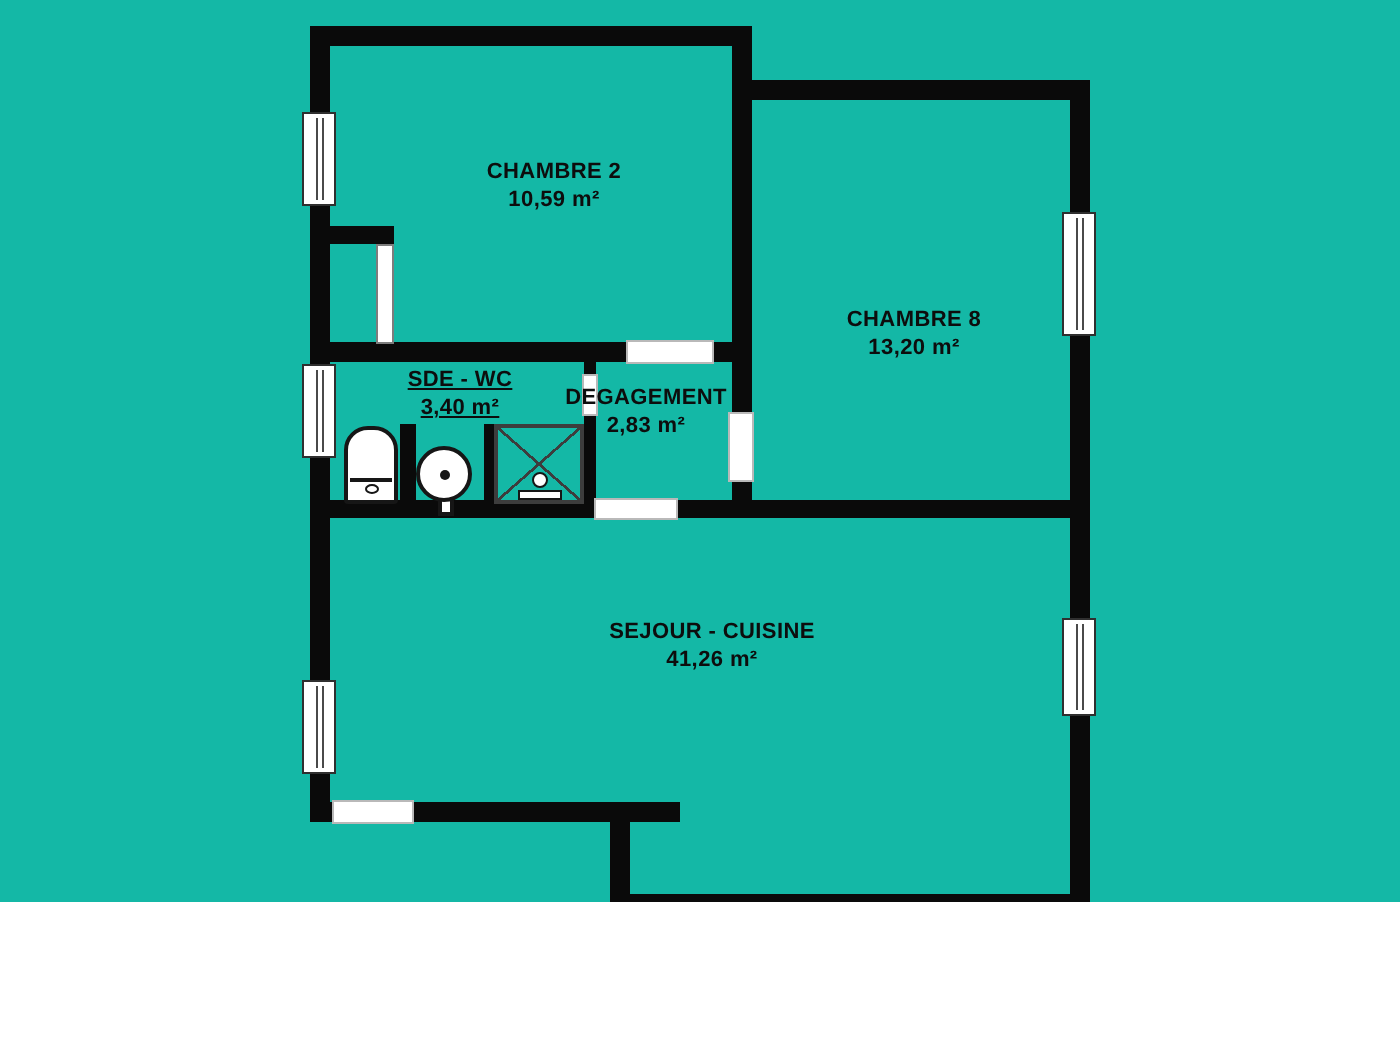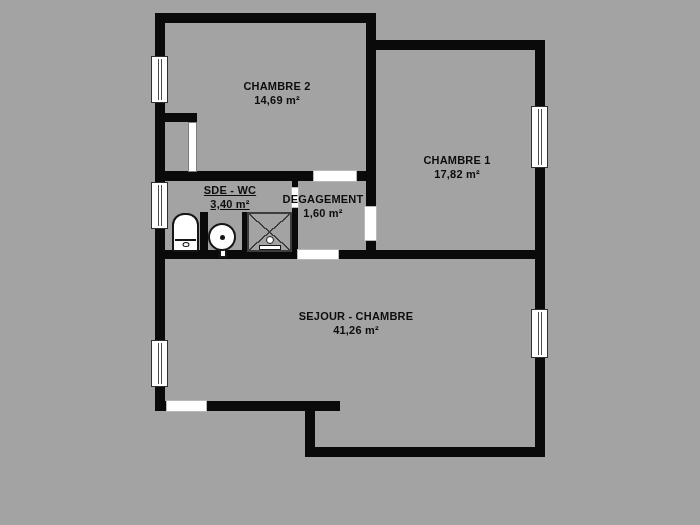--- a/index.html
+++ b/index.html
@@ -1,16 +1,16 @@
 <!DOCTYPE html>
 <html><head>
 <meta charset="utf-8">
 <style>
   html,body{margin:0;padding:0;background:#ffffff;}
-  .stage{position:relative;width:700px;height:525px;background:#a3a3a3;overflow:hidden;
+  .stage{position:relative;width:700px;height:451px;background:#14b8a6;overflow:hidden;
          font-family:"Liberation Sans",sans-serif;}
   .abs{position:absolute;}
   .wall{background:#0a0a0a;}
   .opening{background:#ffffff;border:1px solid #b9b9b9;box-sizing:border-box;}
   .window{background:#ffffff;border:1px solid #2f2f2f;box-sizing:border-box;}
   .window .glass{position:absolute;left:50%;top:2px;bottom:2px;width:4px;transform:translateX(-50%);
                  border-left:1px solid #4a4a4a;border-right:1px solid #4a4a4a;box-sizing:border-box;}
   .leaf{background:#ffffff;border:1px solid #7d7d7d;box-sizing:border-box;}
   .toilet{background:#ffffff;border:2px solid #161616;border-radius:12px 12px 2px 2px;box-sizing:border-box;}
   .toilet .tline{position:absolute;left:1px;right:1px;bottom:9px;border-top:2px solid #161616;}
@@ -81,31 +81,31 @@
       <div class="abs stem" style="left: 219px; top: 247px; width: 8px; height: 11px;"></div>
       <div class="abs sink" style="left: 208px; top: 223px; width: 28px; height: 28px;"></div>
       <div class="abs sinkdot" style="left: 220px; top: 235px; width: 5px; height: 5px;"></div>
       <div class="abs shower" style="left: 247px; top: 212px; width: 45px; height: 40px;"></div>
       <div class="abs shbase" style="left: 259px; top: 245px; width: 22px; height: 5px;"></div>
       <div class="abs shround" style="left: 266px; top: 236px; width: 8px; height: 8px;"></div>
     </div>
 
   <div class="room-label" style="left: 277px; top: 93px;">
     <div>CHAMBRE 2</div>
-    <div>14,69 m²</div>
+    <div>10,59 m²</div>
   </div>
   <div class="room-label" style="left: 457px; top: 167px;">
-    <div>CHAMBRE 1</div>
-    <div>17,82 m²</div>
+    <div>CHAMBRE 8</div>
+    <div>13,20 m²</div>
   </div>
   <div class="room-label" style="left: 230px; top: 197px; text-decoration: underline;">
     <div>SDE - WC</div>
     <div>3,40 m²</div>
   </div>
   <div class="room-label" style="left: 323px; top: 206px;">
     <div>DEGAGEMENT</div>
-    <div>1,60 m²</div>
+    <div>2,83 m²</div>
   </div>
   <div class="room-label" style="left: 356px; top: 323px;">
-    <div>SEJOUR - CHAMBRE</div>
+    <div>SEJOUR - CUISINE</div>
     <div>41,26 m²</div>
   </div>
 </div>
 
 </body></html>

